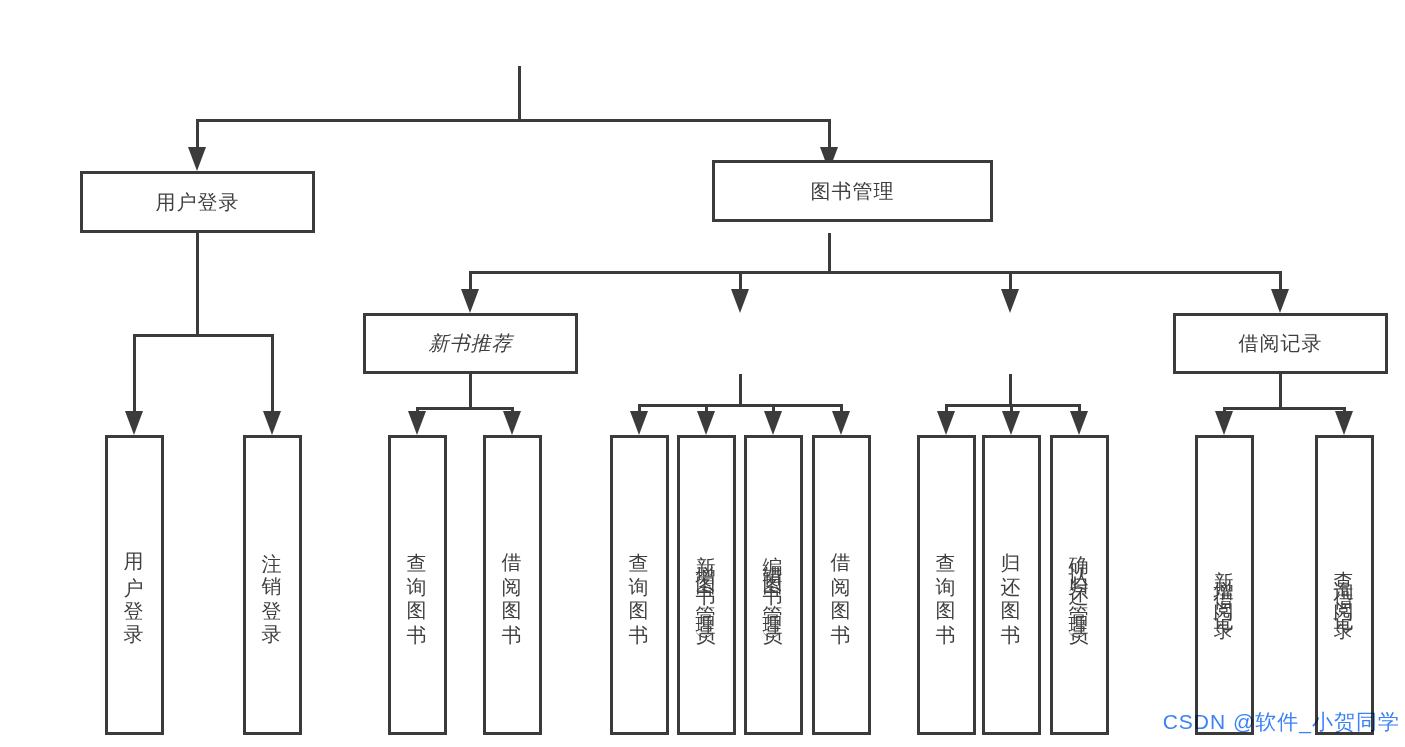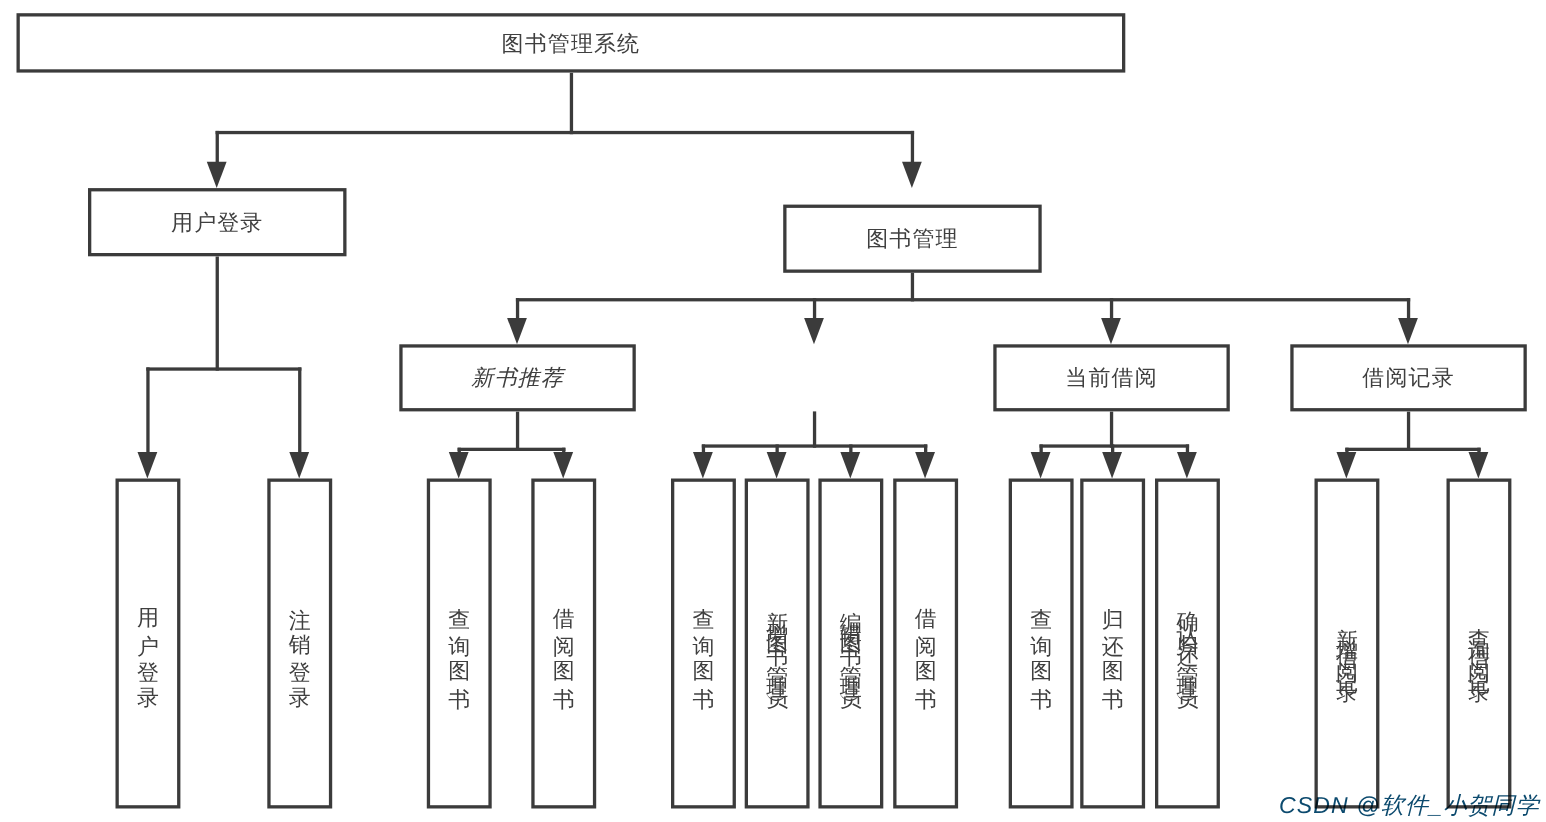--- a/index.html
+++ b/index.html
@@ -50,50 +50,46 @@
     width: 0; height: 0;
     border-left: 9px solid transparent;
     border-right: 9px solid transparent;
     border-top: 24px solid #3b3b3b;
     z-index: 1;
   }
   
   .watermark {
     position: absolute;
     right: 5px;
-    bottom: 1px;
+    bottom: 11px;
     font-size: 21px;
-    color: #0c4a6e;
+    color: #3b82f6;
     letter-spacing: 1px;
     z-index: 3;
     mix-blend-mode: multiply;
     white-space: nowrap;
-    font-style: italic;
   }
 </style>
 </head>
 <body>
 
 <div class="canvas">
 
-  <div class="node" style="left:15px; top:12px; width:1008px; height:54px;">
-    <span>图书管理系统</span>
-  </div>
 
   <div class="vline" style="left:518px; top:66px; height:56px;"></div>
   <div class="hline" style="left:196px; top:119px; width:635px;"></div>
   <div class="vline" style="left:196px; top:119px; height:33px;"></div>
   <div class="arrow" style="left:188px; top:147px;"></div>
   <div class="vline" style="left:828px; top:119px; height:33px;"></div>
   <div class="arrow" style="left:820px; top:147px;"></div>
 
   <div class="node" style="left:80px; top:171px; width:235px; height:62px;">
     <span>用户登录</span>
   </div>
-  <div class="node" style="left:712px; top:186px; width:235px; height:62px;">
+  <div class="node" style="left:712px; top:160px; width:281px; height:62px;">
     <span>图书管理</span>
   </div>
 
   <div class="vline" style="left:196px; top:233px; height:104px;"></div>
   <div class="hline" style="left:133px; top:334px; width:141px;"></div>
   <div class="vline" style="left:133px; top:334px; height:80px;"></div>
   <div class="arrow" style="left:125px; top:411px;"></div>
   <div class="vline" style="left:271px; top:334px; height:80px;"></div>
   <div class="arrow" style="left:263px; top:411px;"></div>
 
@@ -103,23 +99,20 @@
   <div class="arrow" style="left:461px; top:289px;"></div>
   <div class="vline" style="left:739px; top:271px; height:21px;"></div>
   <div class="arrow" style="left:731px; top:289px;"></div>
   <div class="vline" style="left:1009px; top:271px; height:21px;"></div>
   <div class="arrow" style="left:1001px; top:289px;"></div>
   <div class="vline" style="left:1279px; top:271px; height:21px;"></div>
   <div class="arrow" style="left:1271px; top:289px;"></div>
 
   <div class="node" style="left:363px; top:313px; width:215px; height:61px;font-style:italic;">
     <span>新书推荐</span>
-  </div>
-  <div class="node" style="left:903px; top:313px; width:215px; height:61px;">
-    <span>当前借阅</span>
   </div>
   <div class="node" style="left:1173px; top:313px; width:215px; height:61px;justify-content:center;">
     <span>借阅记录</span>
   </div>
 
   <div class="vline" style="left:469px; top:374px; height:36px;"></div>
   <div class="hline" style="left:416px; top:407px; width:98px;"></div>
   <div class="vline" style="left:416px; top:407px; height:8px;"></div>
   <div class="arrow" style="left:408px; top:411px;"></div>
   <div class="vline" style="left:511px; top:407px; height:8px;"></div>

